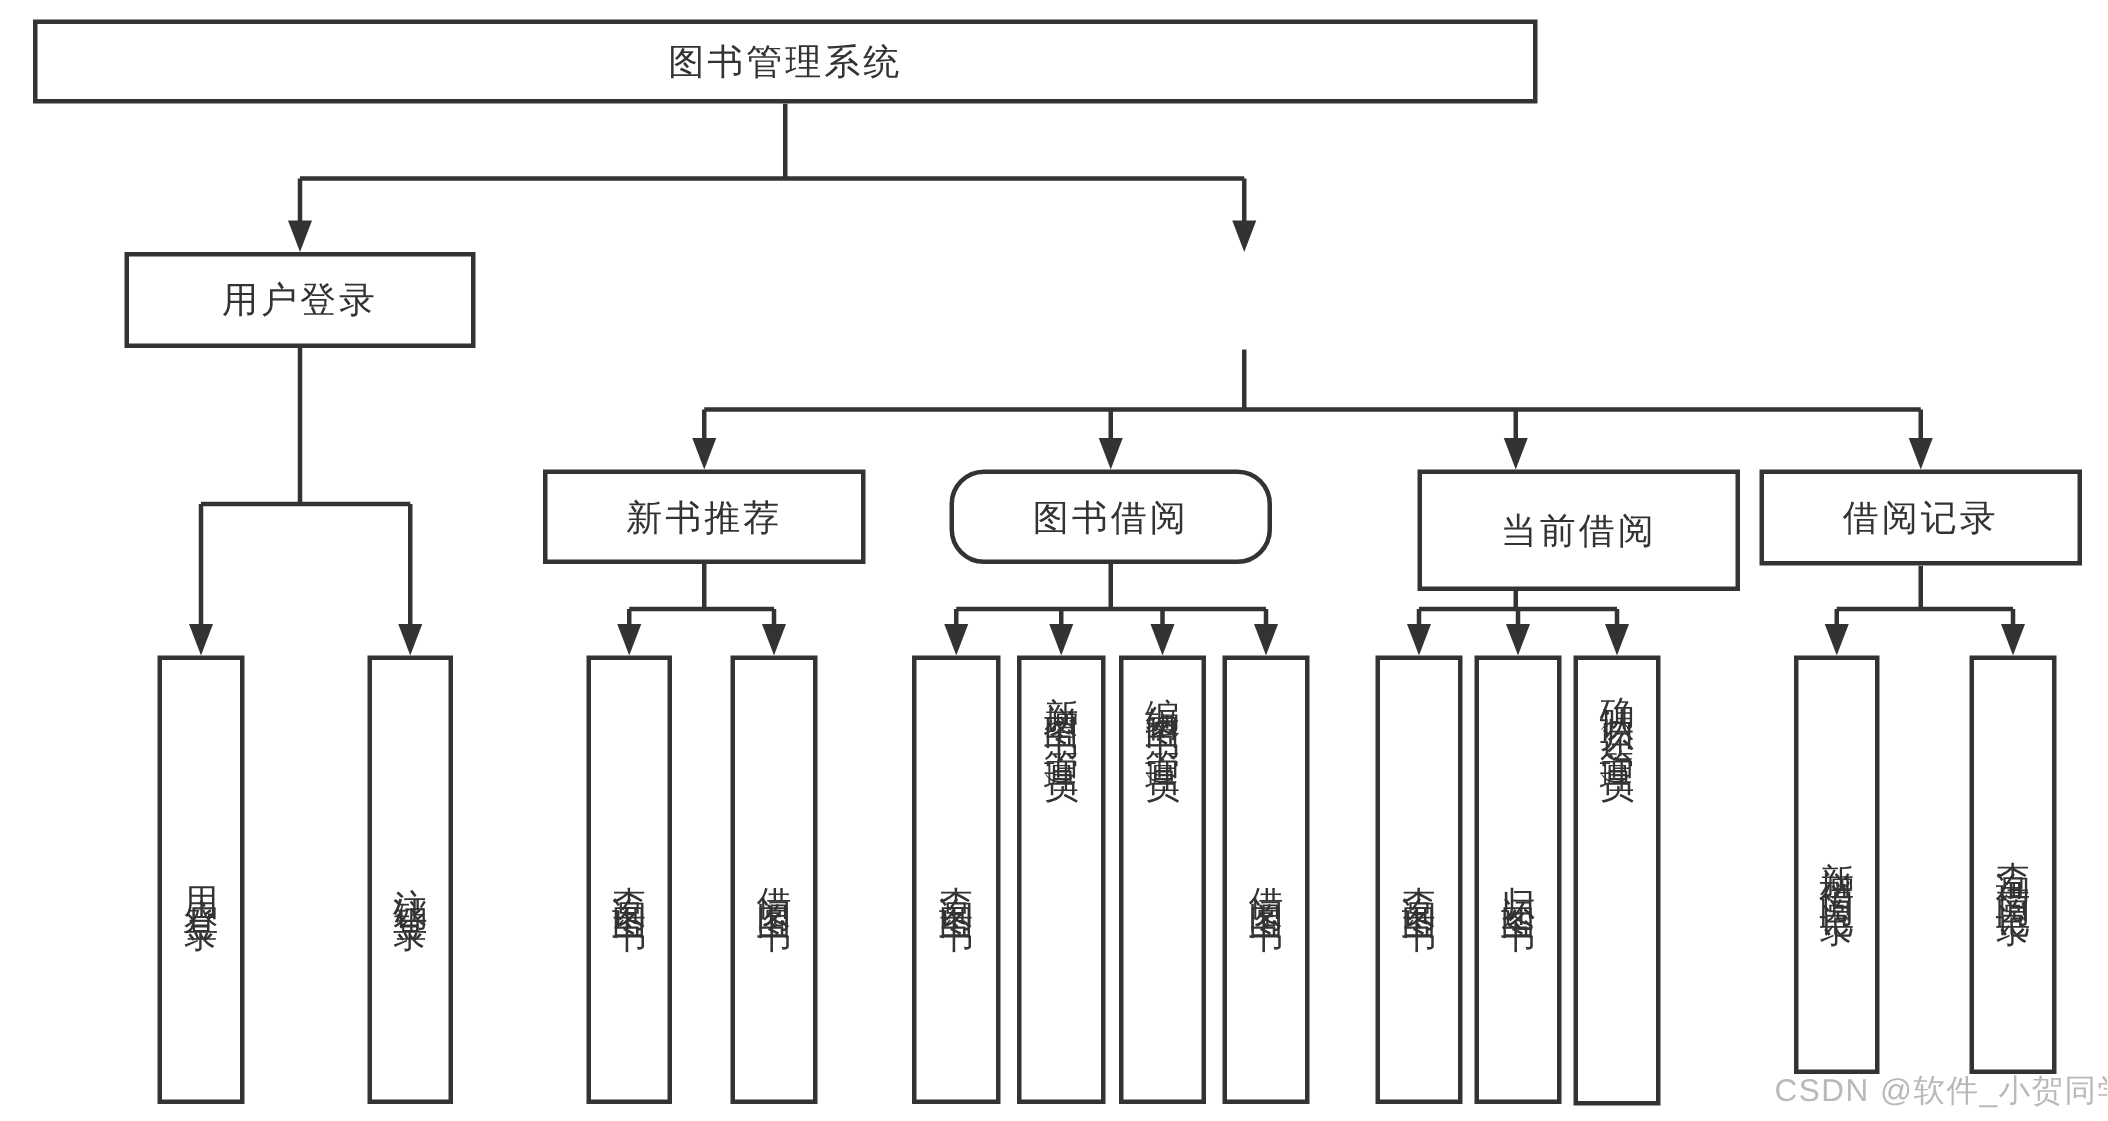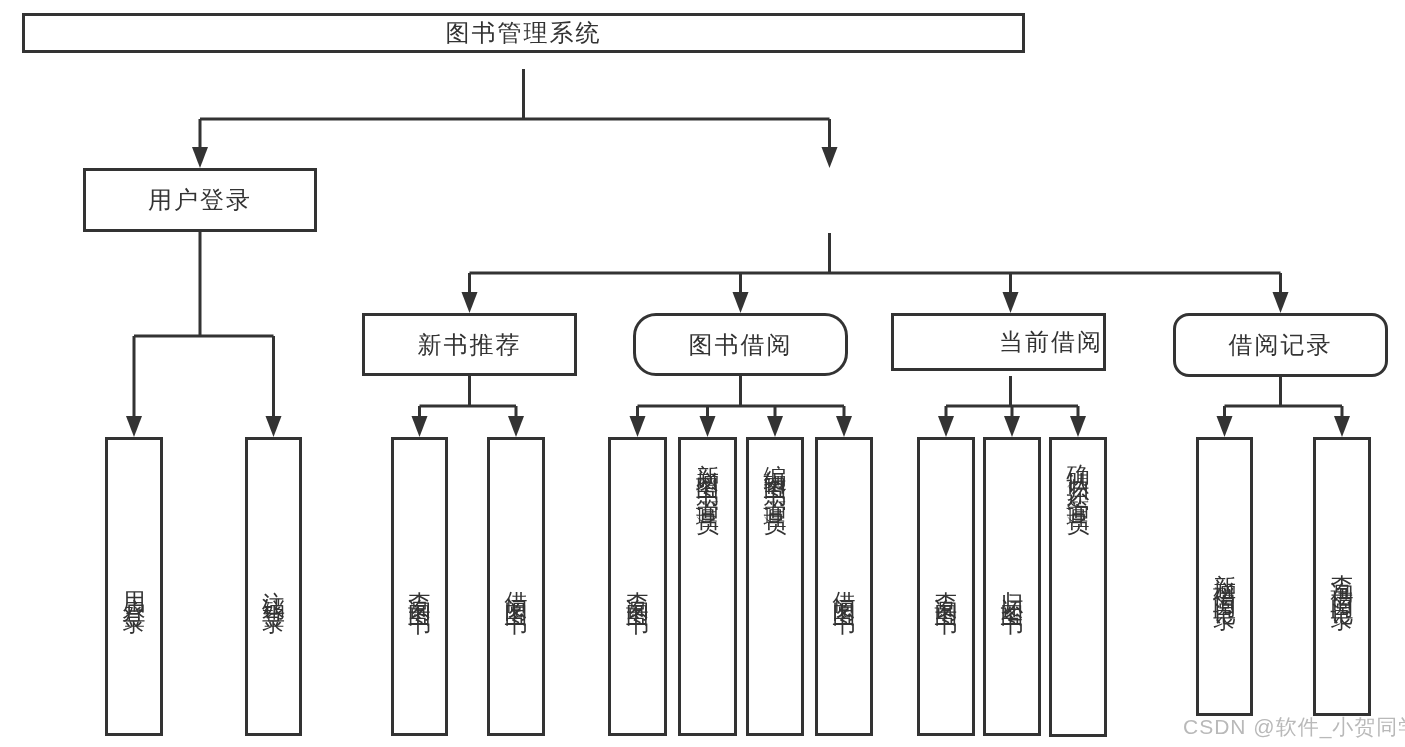--- a/index.html
+++ b/index.html
@@ -49,38 +49,38 @@
       <polygon points="699.5,416 715.5,416 707.5,437" fill="#333333"></polygon>
       <polygon points="767,416 783,416 775,437" fill="#333333"></polygon>
       <polygon points="836,416 852,416 844,437" fill="#333333"></polygon>
       <polygon points="938,416 954,416 946,437" fill="#333333"></polygon>
       <polygon points="1004,416 1020,416 1012,437" fill="#333333"></polygon>
       <polygon points="1070,416 1086,416 1078,437" fill="#333333"></polygon>
       <polygon points="1216.5,416 1232.5,416 1224.5,437" fill="#333333"></polygon>
       <polygon points="1334,416 1350,416 1342,437" fill="#333333"></polygon>
     </svg>
 
-  <div class="hnode" style="left:22px;top:13px;width:1003px;height:40px;">
+  <div class="hnode" style="left:22px;top:13px;width:1003px;height:56px;">
     <span>图书管理系统</span>
   </div>
 
   <div class="hnode" style="left:83px;top:168px;width:234px;height:64px;">
     <span>用户登录</span>
   </div>
 
   <div class="hnode" style="left:362px;top:313px;width:215px;height:63px;">
     <span>新书推荐</span>
   </div>
   <div class="hnode" style="left:633px;top:313px;width:215px;height:63px;border-radius:23px;">
     <span>图书借阅</span>
   </div>
-  <div class="hnode" style="left:891px;top:313px;width:215px;height:58px;justify-content:flex-end;">
+  <div class="hnode" style="left:945px;top:313px;width:215px;height:81px;">
     <span>当前借阅</span>
   </div>
-  <div class="hnode" style="left:1173px;top:313px;width:215px;height:64px;border-radius:16px;">
+  <div class="hnode" style="left:1173px;top:313px;width:215px;height:64px;">
     <span>借阅记录</span>
   </div>
 
   <div class="leaf" style="left:105px;top:437px;width:58px;height:299px;">
     <span class="vtext">用户登录</span>
   </div>
   <div class="leaf" style="left:245px;top:437px;width:57px;height:299px;">
     <span class="vtext">注销登录</span>
   </div>
 

